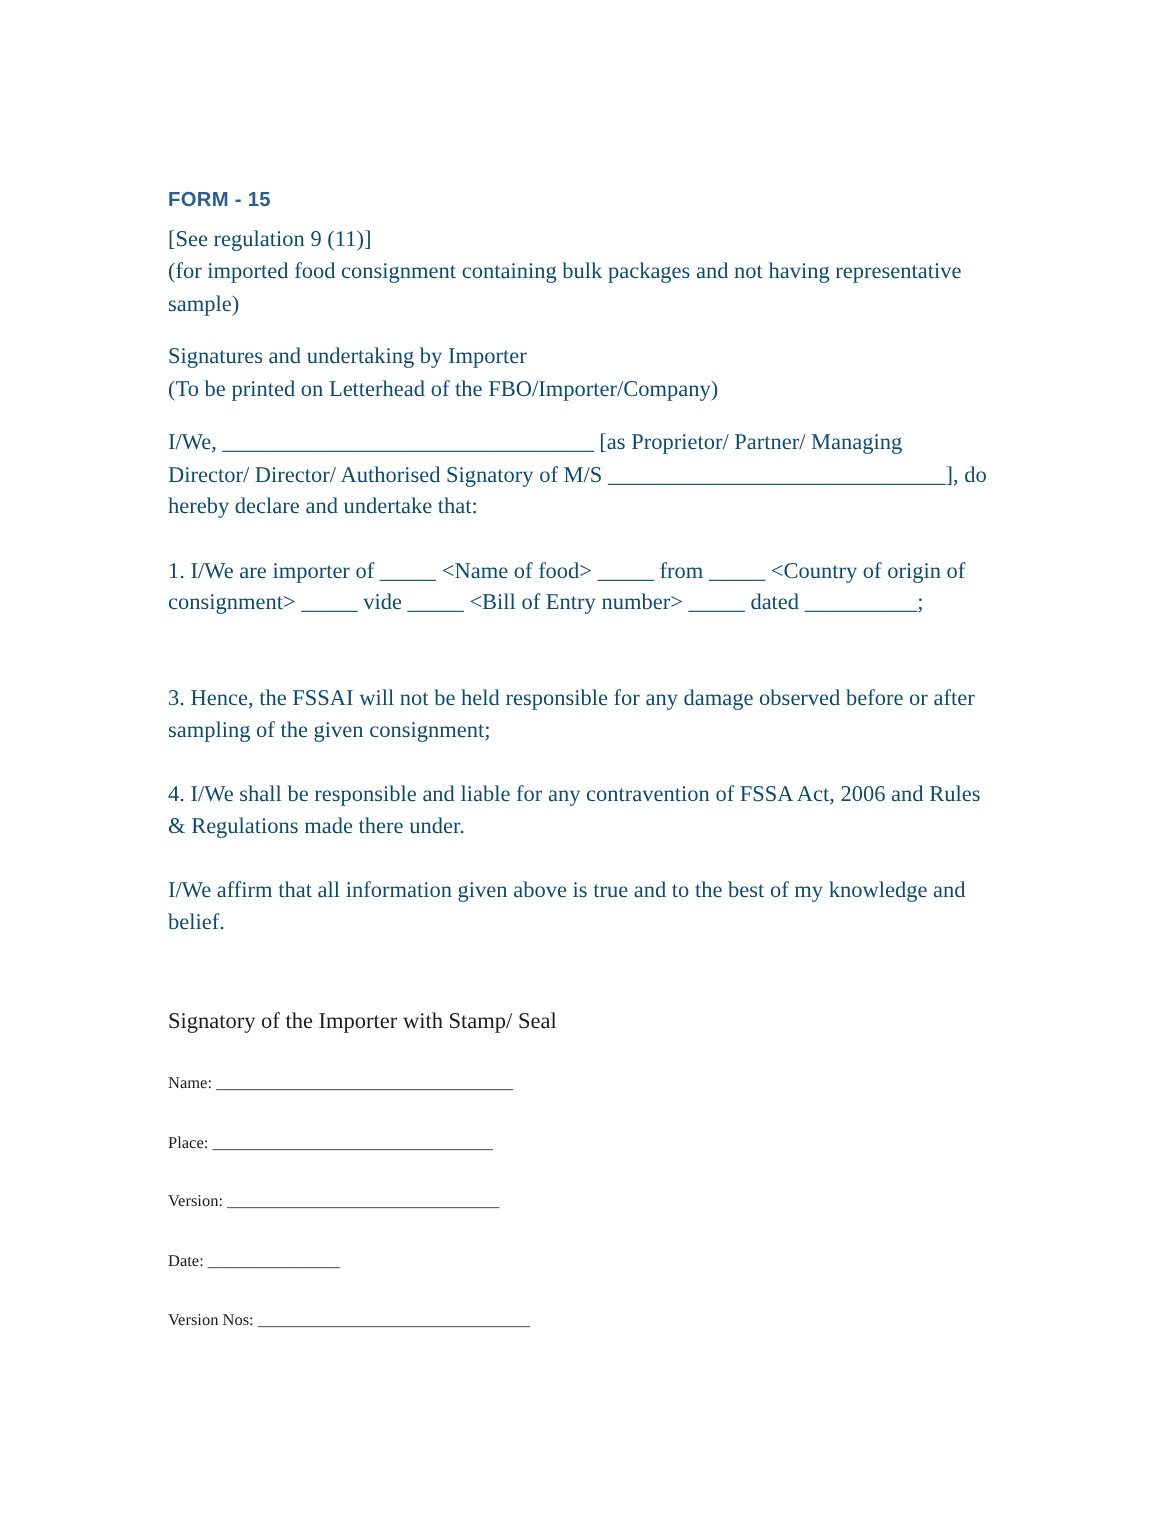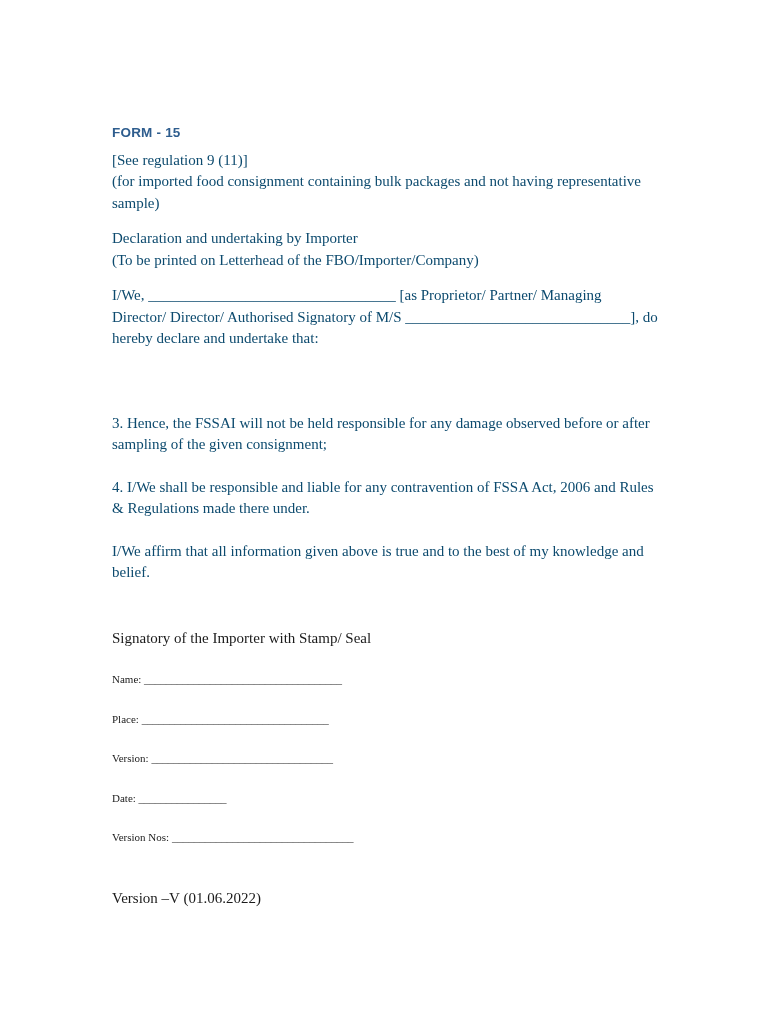--- a/index.html
+++ b/index.html
@@ -70,30 +70,31 @@
   <div class="content">
 
     <h1 class="form-title">FORM - 15</h1>
 
     <p class="para">[See regulation 9 (11)]</p>
 
     <p class="para">(for imported food consignment containing bulk packages and not having representative sample)</p>
 
     <div class="gap-md"></div>
 
-    <p class="para">Declaration and undertaking by Importer</p>
+    <p class="para">Signatures and undertaking by Importer</p>
 
     <p class="para">(To be printed on Letterhead of the FBO/Importer/Company)</p>
 
     <div class="gap-md"></div>
 
     <p class="para">I/We, _________________________________ [as Proprietor/ Partner/ Managing Director/ Director/ Authorised Signatory of M/S ______________________________], do hereby declare and undertake that:</p>
 
     <div class="gap-lg"></div>
 
+    <p class="para">1. I/We are importer of _____ &lt;Name of food&gt; _____ from _____ &lt;Country of origin of consignment&gt; _____ vide _____ &lt;Bill of Entry number&gt; _____ dated __________;</p>
 
     <div class="gap-lg"></div>
 
 
     <div class="gap-lg"></div>
 
     <p class="para">3. Hence, the FSSAI will not be held responsible for any damage observed before or after sampling of the given consignment;</p>
 
     <div class="gap-lg"></div>
 
@@ -109,16 +110,15 @@
     <p class="sig-heading">Signatory of the Importer with Stamp/ Seal</p>
 
     <p class="sig-line">Name: ____________________________________</p>
     <p class="sig-line">Place: __________________________________</p>
     <p class="sig-line">Version: _________________________________</p>
     <p class="sig-line">Date: ________________</p>
     <p class="sig-line">Version Nos: _________________________________</p>
 
     <div class="gap-lg"></div>
 
-    <p class="version">Version –V (01.06.2022)</p>
 
   </div>
 </div>
 
 </body></html>

